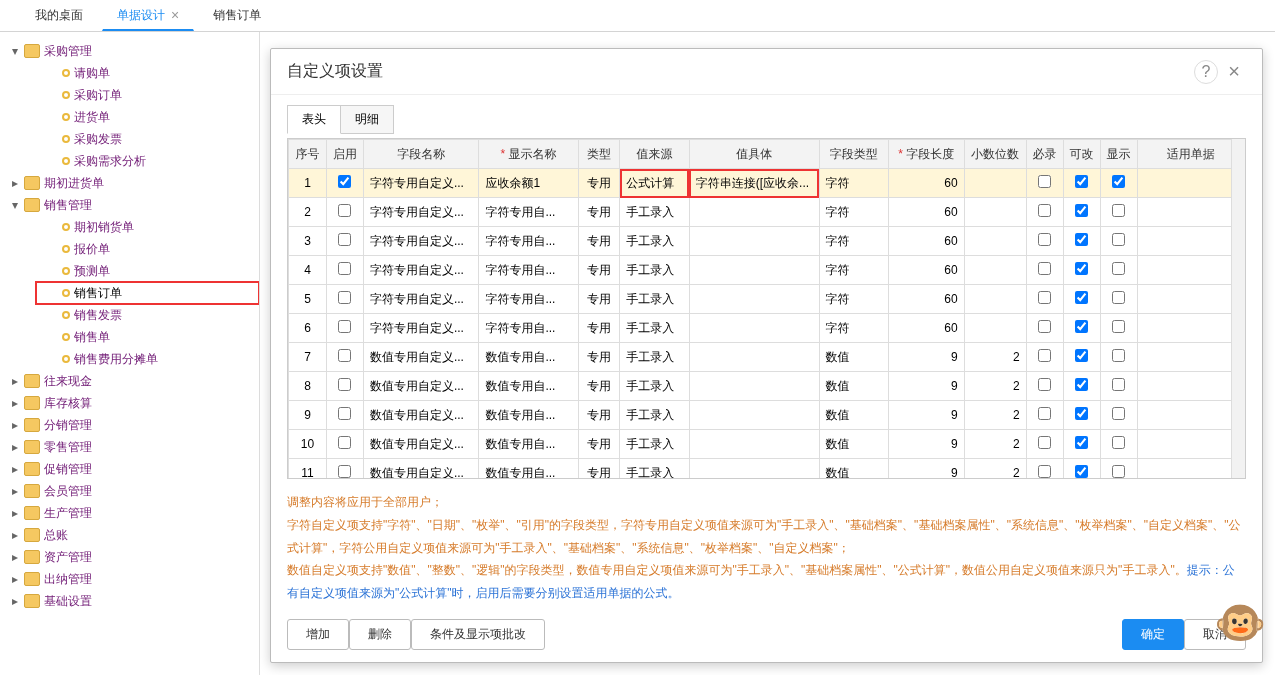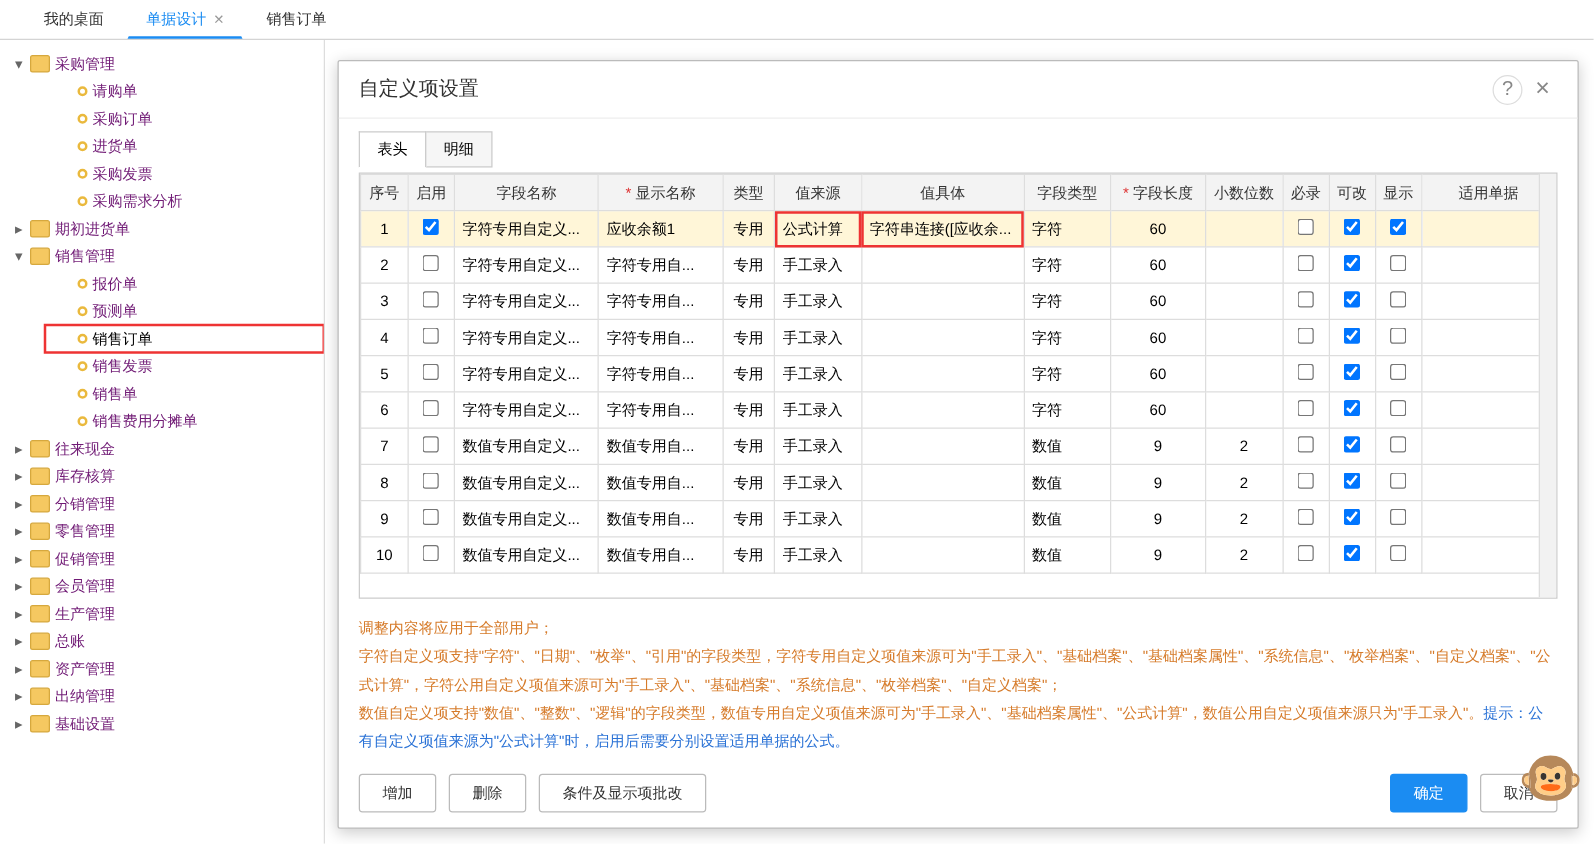--- a/index.html
+++ b/index.html
@@ -27,27 +27,27 @@
 .dialog-body{flex:1;padding:10px 16px 0;display:flex;flex-direction:column;overflow:hidden}
 .subtabs{display:flex;margin-bottom:4px}
 .subtabs .stab{padding:5px 14px;border:1px solid #ccc;background:#f6f6f6;cursor:pointer;margin-right:-1px}
 .subtabs .stab.active{background:#fff;border-bottom-color:#fff;position:relative;z-index:1}
 .table-wrap{flex:1;border:1px solid #ccc;overflow:auto;position:relative}
 table{border-collapse:collapse;width:100%}
 th,td{border:1px solid #ddd;padding:0 6px;height:29px;text-align:left;white-space:nowrap;overflow:hidden;text-overflow:ellipsis}
 th{background:#f3f3f3;font-weight:normal;color:#333;text-align:center}
 th.req::before{content:"* ";color:#d33}
 td.center{text-align:center}
-td.right{text-align:center}
+td.right{text-align:right}
 tr.selected td{background:#fff6d8}
 input[type=checkbox]{width:13px;height:13px}
 .hl-cell{outline:2px solid #e33;outline-offset:-2px}
 .note{color:#d67b2a;line-height:1.9;margin-top:10px;padding:2px 0}
 .note .blue{color:#2a72d6}
-.dialog-footer{display:flex;align-items:flex-end;padding:12px 16px;gap:10px}
+.dialog-footer{display:flex;align-items:flex-end;padding:12px 16px;}
 .btn{padding:6px 18px;border:1px solid #bbb;background:#fff;border-radius:3px;cursor:pointer;color:#333}
 .btn.primary{background:#1b8cf2;border-color:#1b8cf2;color:#fff}
 .spacer{flex:1}
 .monkey{position:fixed;right:8px;bottom:28px;font-size:42px;pointer-events:none}
 .scroll-track{position:absolute;right:0;top:0;bottom:0;width:14px;background:#f2f2f2;border-left:1px solid #ddd}
 .col-seq{width:38px}.col-en{width:34px}.col-fn{width:116px}.col-dn{width:100px}.col-tp{width:42px}.col-src{width:70px}.col-body{width:130px}.col-ft{width:70px}.col-len{width:76px}.col-dec{width:62px}.col-req{width:34px}.col-mod{width:34px}.col-shw{width:34px}.col-app{width:110px}
 </style>
 </head>
 <body>
 
@@ -97,20 +97,24 @@
         <span class="arrow">▸</span>
         <span class="folder"></span>
         <span class="label">期初进货单</span>
       </div>
     <div class="tree-node">
         <span class="arrow">▾</span>
         <span class="folder"></span>
         <span class="label">销售管理</span>
       </div>
     <div style="padding-left:28px">
+      <div class="tree-node leaf">
+          <span class="dot"></span>
+          <span class="label">期初销货单</span>
+        </div>
       <div class="tree-node leaf">
           <span class="dot"></span>
           <span class="label">报价单</span>
         </div>
       <div class="tree-node leaf">
           <span class="dot"></span>
           <span class="label">预测单</span>
         </div>
       <div class="tree-node leaf highlighted">
           <span class="dot"></span>
@@ -373,20 +377,36 @@
               <td>手工录入</td>
               <td></td>
               <td>数值</td>
               <td class="right">9</td>
               <td class="right">2</td>
               <td class="center"><input type="checkbox" style=""></td>
               <td class="center"><input type="checkbox" checked="" style=""></td>
               <td class="center"><input type="checkbox" style=""></td>
               <td></td>
             </tr>
+            <tr>
+              <td class="center">11</td>
+              <td class="center"><input type="checkbox" style=""></td>
+              <td>数值专用自定义...</td>
+              <td>数值专用自...</td>
+              <td class="center">专用</td>
+              <td>手工录入</td>
+              <td></td>
+              <td>数值</td>
+              <td class="right">9</td>
+              <td class="right">2</td>
+              <td class="center"><input type="checkbox" style=""></td>
+              <td class="center"><input type="checkbox" checked="" style=""></td>
+              <td class="center"><input type="checkbox" style=""></td>
+              <td></td>
+            </tr>
           </tbody>
       </table>
       <div class="scroll-track"></div>
     </div>
     <div class="note">
       <div>调整内容将应用于全部用户；</div>
       <div>字符自定义项支持"字符"、"日期"、"枚举"、"引用"的字段类型，字符专用自定义项值来源可为"手工录入"、"基础档案"、"基础档案属性"、"系统信息"、"枚举档案"、"自定义档案"、"公式计算"，字符公用自定义项值来源可为"手工录入"、"基础档案"、"系统信息"、"枚举档案"、"自定义档案"；</div>
       <div><span>数值自定义项支持"数值"、"整数"、"逻辑"的字段类型，数值专用自定义项值来源可为"手工录入"、"基础档案属性"、"公式计算"，数值公用自定义项值来源只为"手工录入"。</span><span class="blue">提示：公有自定义项值来源为"公式计算"时，启用后需要分别设置适用单据的公式。</span></div>
     </div>
   </div>

